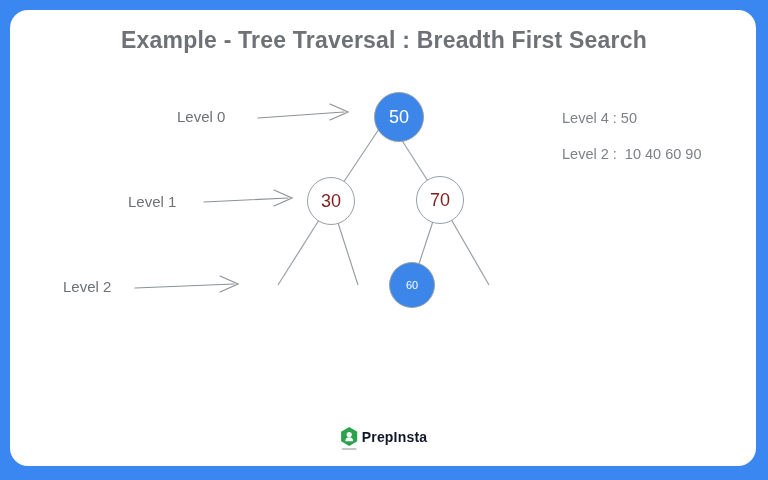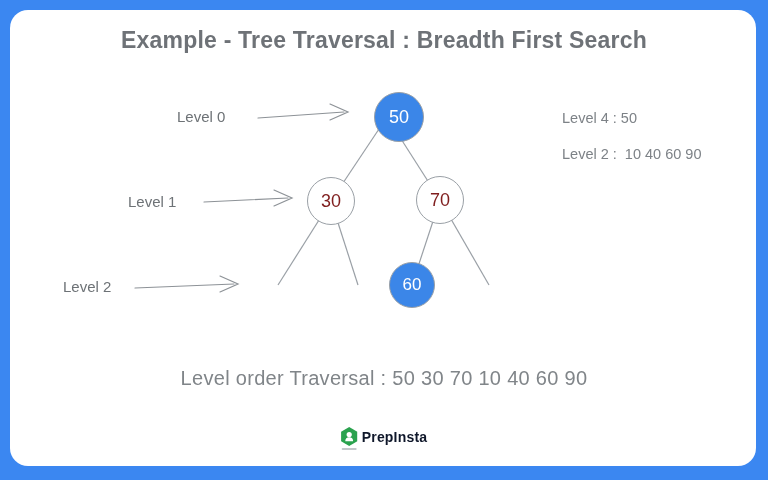--- a/index.html
+++ b/index.html
@@ -49,21 +49,21 @@
   }
   .node.outline {
     background: #ffffff;
     color: #7f1d1d;
   }
   .node-50 { left: 374px; top: 92px;  width: 50px; height: 50px; font-size: 18px; }
   .node-30 { left: 307px; top: 177px; width: 48px; height: 48px; font-size: 18px; }
   .node-70 { left: 416px; top: 176px; width: 48px; height: 48px; font-size: 18px; text-align: center; }
   .node-10 { left: 255px; top: 262px; width: 46px; height: 46px; font-size: 17px; }
   .node-40 { left: 335px; top: 262px; width: 46px; height: 46px; font-size: 17px; }
-  .node-60 { left: 389px; top: 262px; width: 46px; height: 46px; font-size: 17px; }
+  .node-60 { left: 389px; top: 262px; width: 46px; height: 46px; font-size: 11px; }
   .node-90 { left: 466px; top: 262px; width: 46px; height: 46px; font-size: 17px; }
   .level-label {
     position: absolute;
     font-size: 15px;
     color: #6d7276;
     white-space: pre;
   }
   .level-label-0 { left: 177px; top: 108px; }
   .level-label-1 { left: 128px; top: 193px; }
   .level-label-2 { left: 63px;  top: 278px; }
@@ -156,21 +156,20 @@
   <div class="node filled node-50">50</div>
   <div class="node outline node-30">30</div>
   <div class="node outline node-70">70</div>
   <div class="node filled node-60">60</div>
 
   <div id="summary">
     <div class="summary-line">Level 4 : 50</div>
     <div class="summary-line">Level 2 :  10 40 60 90</div>
   </div>
 
-  <div id="traversal">Level order Traversal : 50 30 70 10 40 60 90</div>
 
   <div id="logo">
     <span class="hex-wrap">
       <svg width="17" height="19" viewBox="0 0 17 19" xmlns="http://www.w3.org/2000/svg">
         <polygon points="8.5,0 16.6,4.75 16.6,14.25 8.5,19 0.4,14.25 0.4,4.75" fill="#2aa24e"></polygon>
         <circle cx="8.5" cy="7.6" r="2.6" fill="#ffffff"></circle>
         <path d="M4.6 14.2 a3.9 3.9 0 0 1 7.8 0 z" fill="#ffffff"></path>
       </svg>
       <span class="tagline-bar"></span>
     </span>

